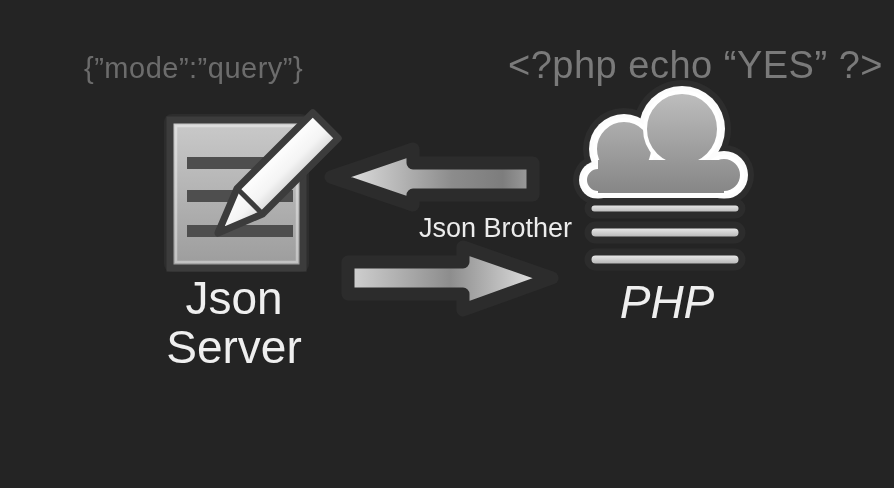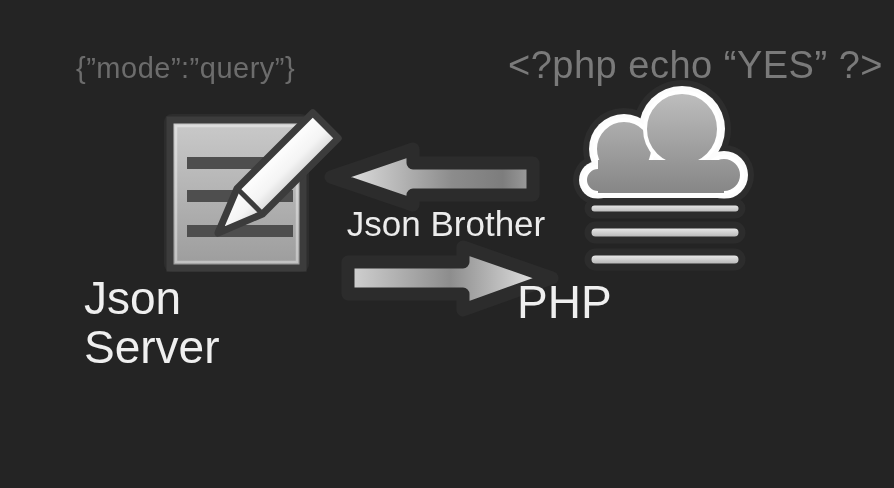--- a/index.html
+++ b/index.html
@@ -5,33 +5,33 @@
   html,body{margin:0;padding:0;background:#242424;}
   .stage{
     position:relative;width:894px;height:488px;overflow:hidden;
     background:#242424;
     font-family:"Liberation Sans", sans-serif;
   }
   .stage svg{position:absolute;overflow:visible;display:block;}
   .annotation{
     position:absolute;color:#6f6f6f;letter-spacing:0.5px;white-space:nowrap;
   }
-  .annotation.client{left:76px;top:52px;font-size:29px;color:#6c6c6c;}
+  .annotation.client{left:84px;top:52px;font-size:29px;color:#6c6c6c;}
   .annotation.server{left:508px;top:44px;font-size:38px;color:#7a7a7a;}
   .link-label{
-    position:absolute;left:320px;top:204px;width:252px;text-align:center;
-    font-size:35px;color:#ececec;white-space:nowrap;
+    position:absolute;left:320px;top:213px;width:252px;text-align:right;
+    font-size:27px;color:#ececec;white-space:nowrap;
   }
   .node-label{
-    position:absolute;width:300px;color:#efefef;
+    position:absolute;width:300px;text-align:center;color:#efefef;
     font-size:46px;line-height:49px;font-weight:400;
   }
   .node-label span{display:block;}
   .node-label.client{left:84px;top:274px;}
-  .node-label.server{left:517px;top:278px;}
+  .node-label.server{left:517px;top:278px;font-style:italic;}
   .doc-icon{left:150px;top:96px;}
   .arrow-left-svg{left:320px;top:136px;}
   .arrow-right-svg{left:336px;top:238px;}
   .cloud-icon{left:575px;top:79px;}
 </style>
 </head>
 <body>
 
 <div class="stage">
 

